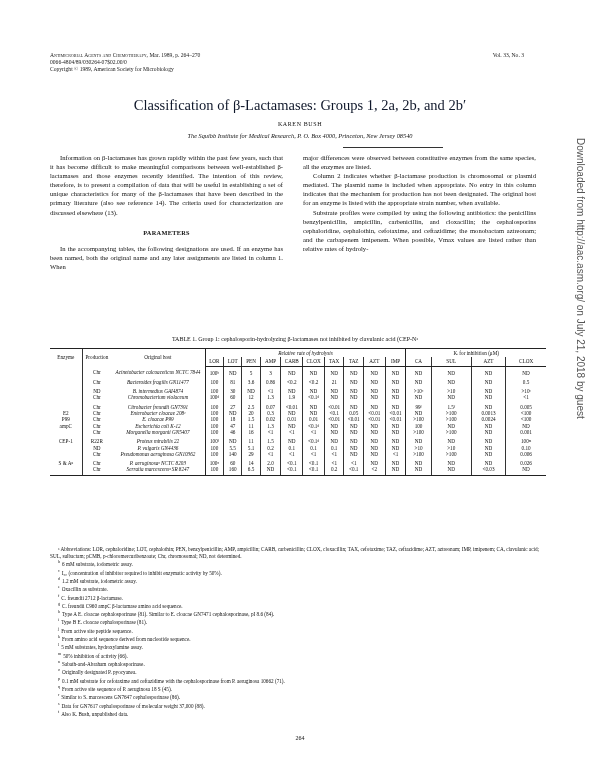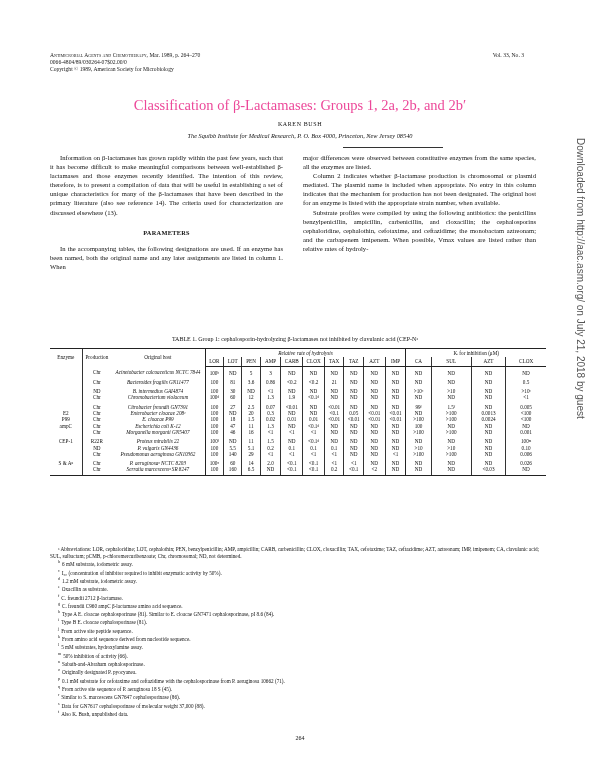--- a/index.html
+++ b/index.html
@@ -1,20 +1,20 @@
 <!DOCTYPE html>
 <html><head>
 <meta charset="utf-8">
 <style>
   html, body { margin:0; padding:0; background:#fff; }
   body { width:600px; height:776px; position:relative; overflow:hidden; font-family:"Liberation Serif", serif; color:#111; }
   .hdr { position:absolute; left:50px; top:52px; font-size:5.6px; line-height:7px; color:#222; }
   .hdr .j { font-variant:small-caps; }
   .vol { position:absolute; right:76px; top:52px; font-size:5.6px; color:#222; }
-  .title { position:absolute; left:0; width:600px; top:97px; text-align:center; font-size:14.5px; color:#ec4899; }
+  .title { position:absolute; left:0; width:600px; top:97px; text-align:center; font-size:14.5px; color:#0f172a; }
   .author { position:absolute; left:0; width:600px; top:121px; text-align:center; font-size:6px; letter-spacing:0.6px; }
   .affil { position:absolute; left:0; width:600px; top:132px; text-align:center; font-size:6.3px; font-style:italic; }
   .rule { position:absolute; left:343px; top:147px; width:100px; border-top:0.8px solid #333; }
   .col { position:absolute; font-size:6.6px; line-height:9.1px; text-align:justify; }
   .col p { margin:0; text-indent:10px; }
   .col1 { left:50px; top:153px; width:233px; }
   .col2 { left:303px; top:153px; width:233px; }
   .sec { text-align:center; font-weight:bold; font-size:6.3px; margin:11px 0 7px 0; letter-spacing:0.3px; }
   .tcap { position:absolute; left:50px; width:490px; top:336px; text-align:center; font-size:6px; }
   table.t { position:absolute; left:50px; top:348px; width:496px; border-collapse:collapse; font-size:5.2px; line-height:6.3px; }

